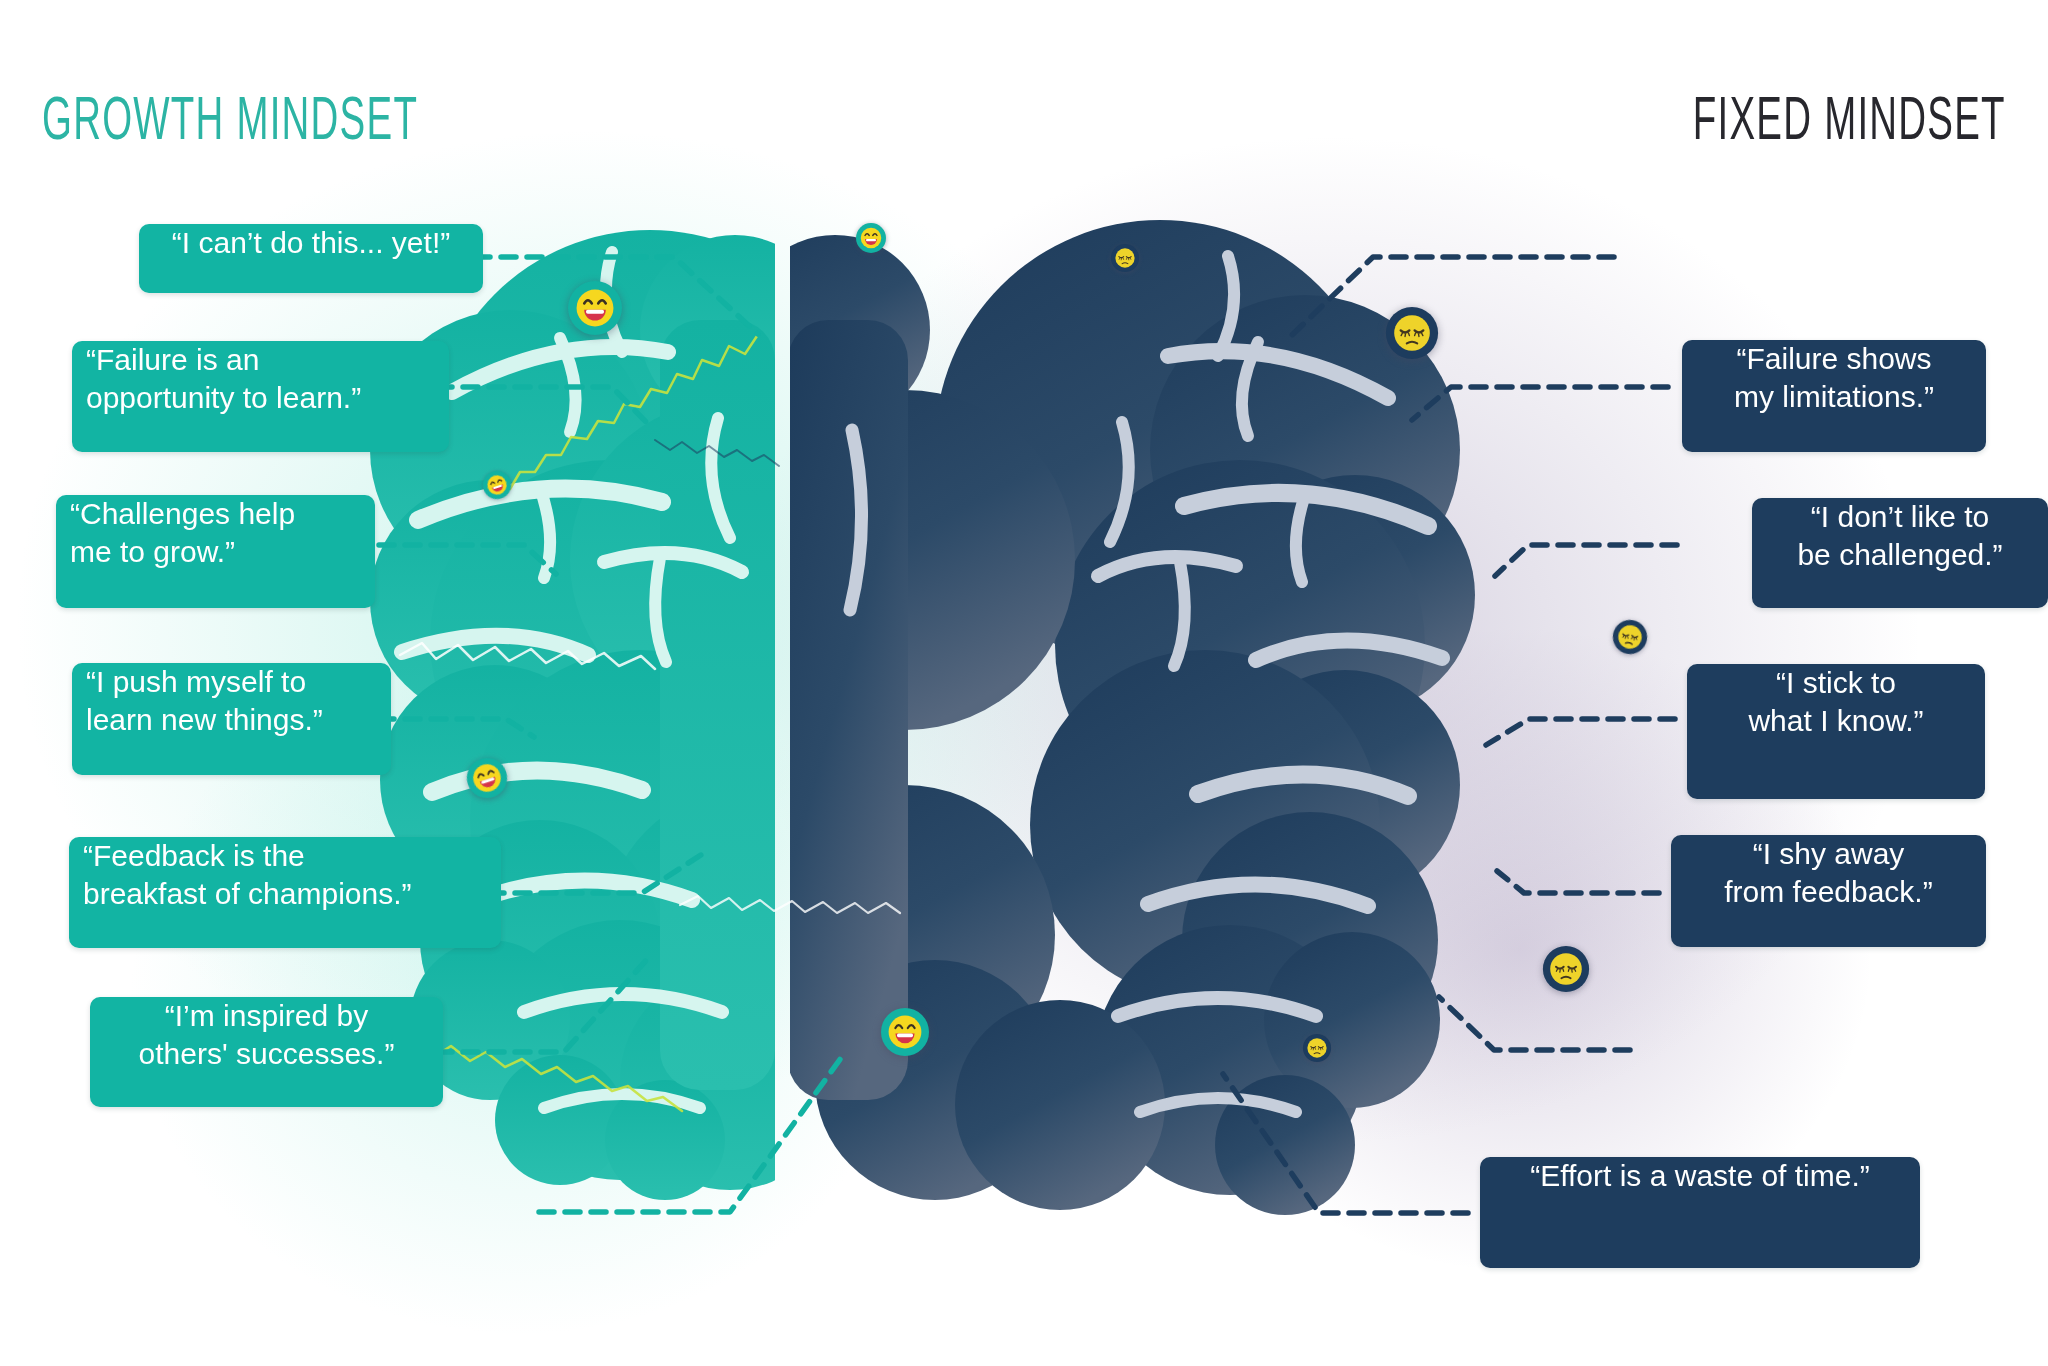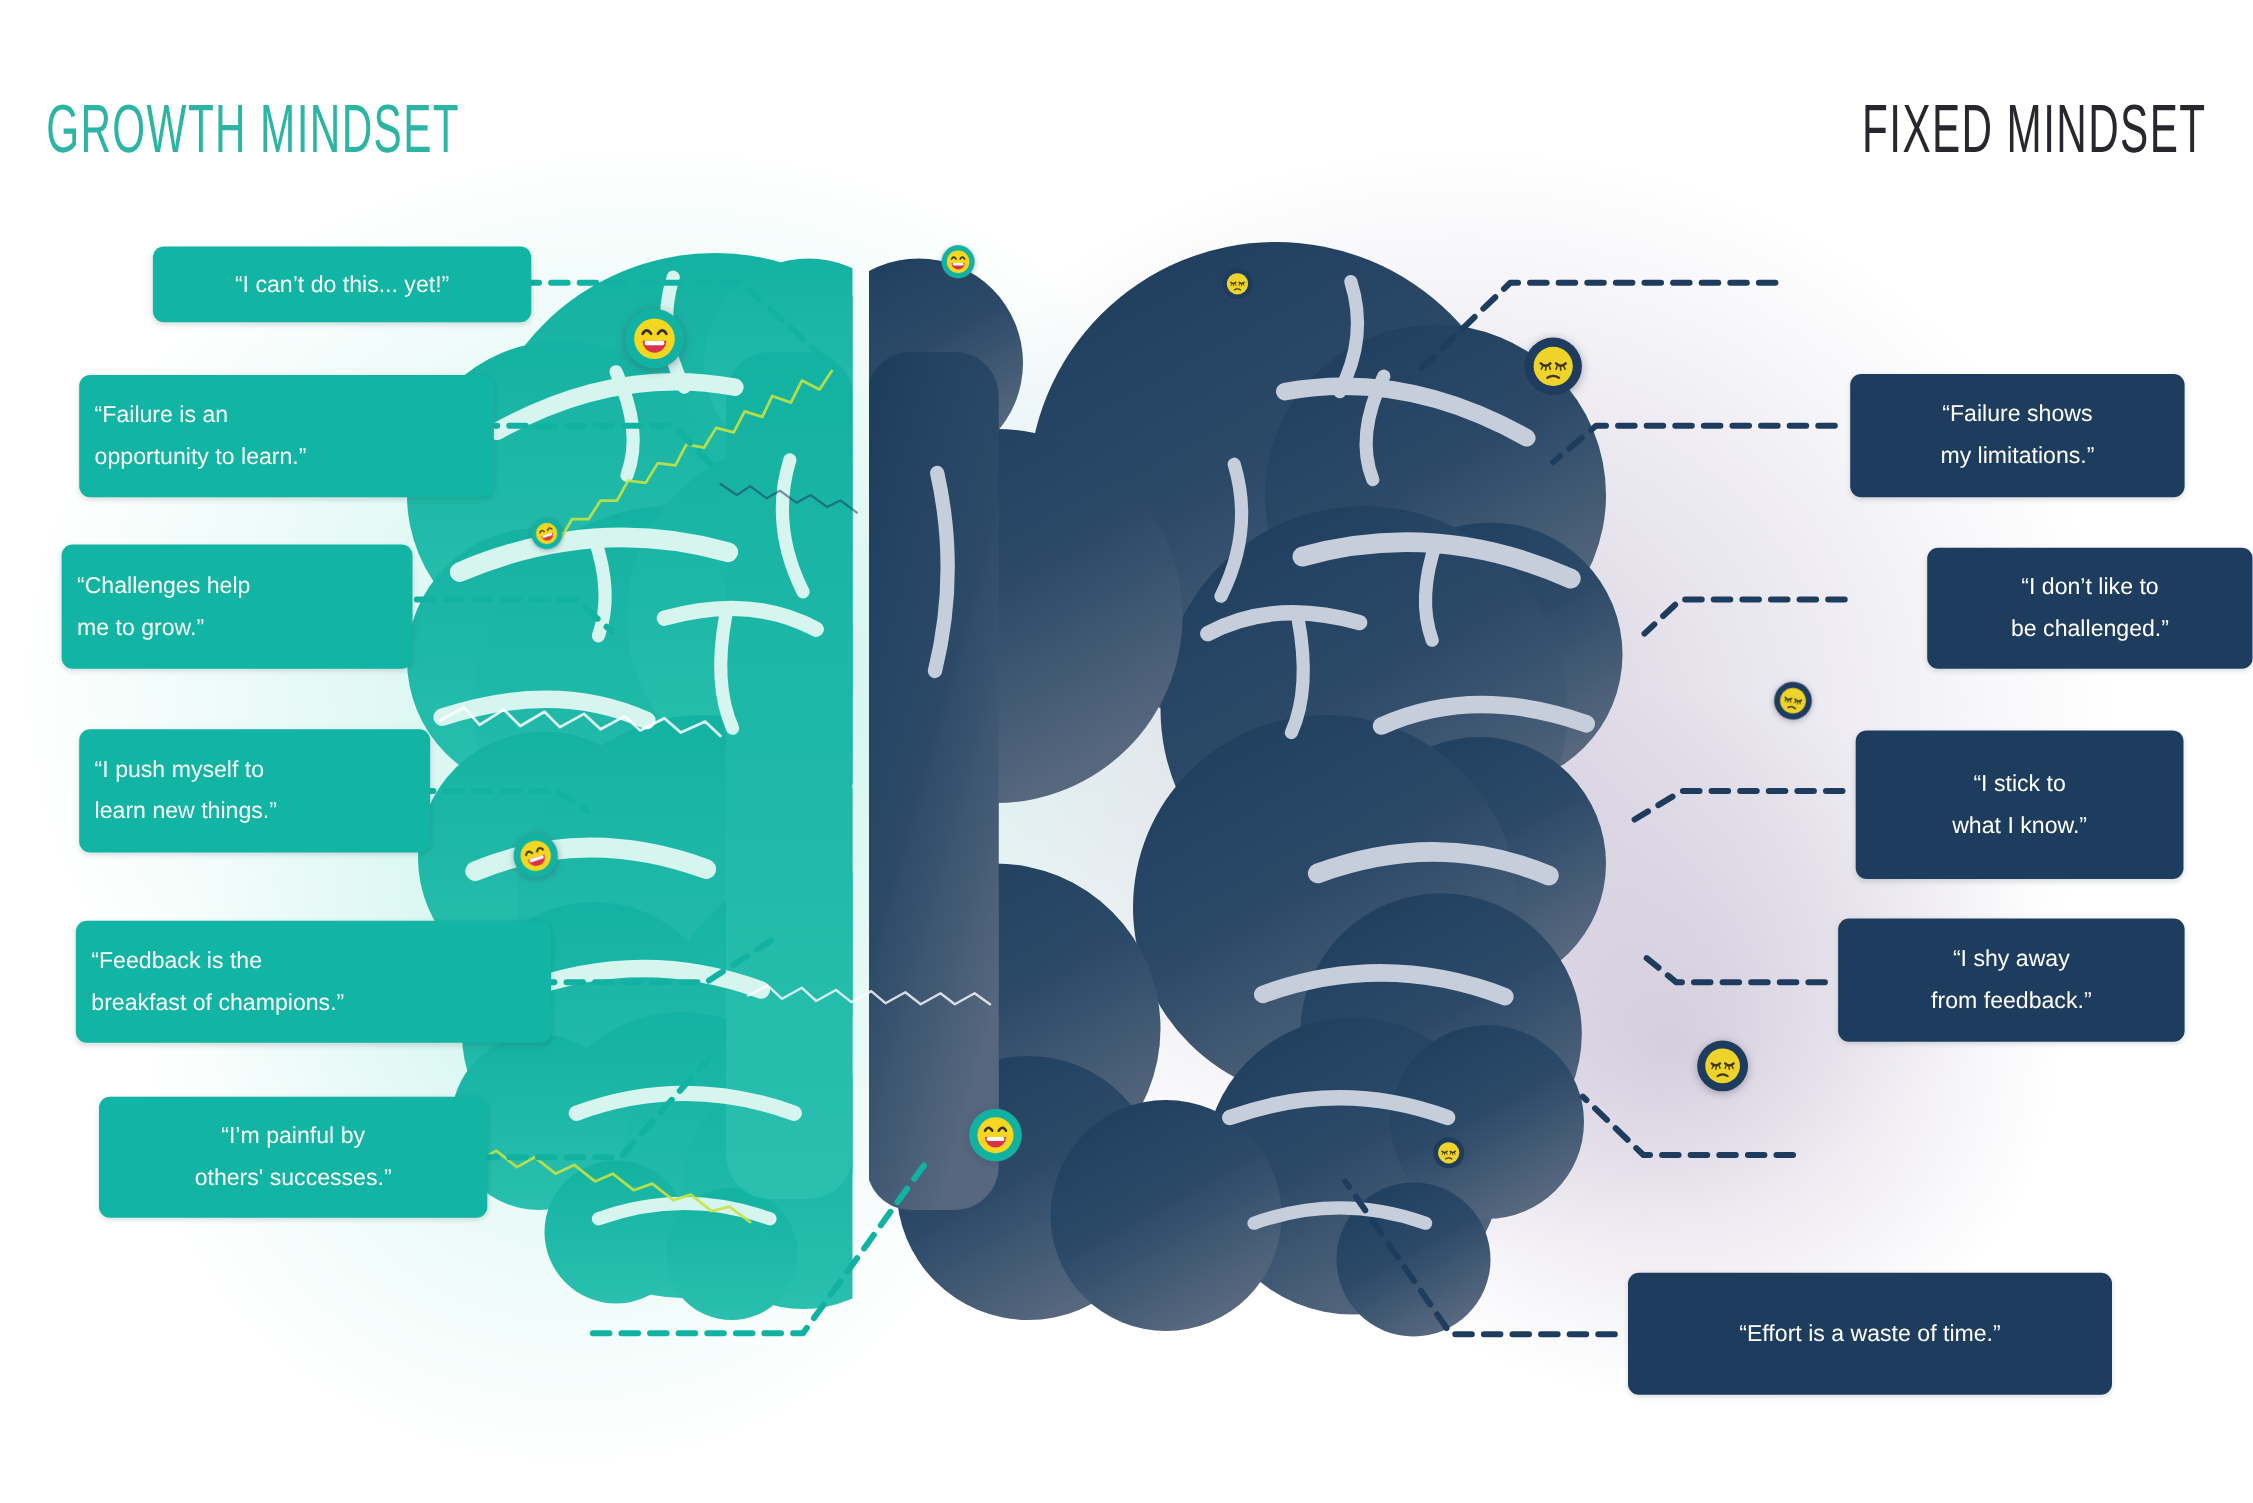--- a/index.html
+++ b/index.html
@@ -11,22 +11,22 @@
       radial-gradient(520px 460px at 520px 990px, rgba(165,236,223,.38), rgba(165,236,223,0) 75%),
       radial-gradient(820px 700px at 1330px 640px, rgba(172,162,192,.48), rgba(172,162,192,0) 72%),
       radial-gradient(470px 430px at 1520px 950px, rgba(128,106,156,.28), rgba(128,106,156,0) 75%),
       #ffffff;
   }
   .art{position:absolute;left:0;top:0;width:2048px;height:1366px;}
   .title{position:absolute;top:40px;font-size:62px;font-weight:400;letter-spacing:2px;white-space:nowrap;}
   .title-g{left:42px;transform:scaleX(.62);transform-origin:left top;}
   .title-f{right:42px;transform:scaleX(.62);transform-origin:right top;}
   .bubble{
-    position:absolute;display:flex;flex-direction:column;justify-content:center;
-    border-radius:10px;color:#ffffff;font-size:21px;line-height:38px;
+    position:absolute;display:flex;flex-direction:column;justify-content:flex-start;
+    border-radius:10px;color:#ffffff;font-size:30px;line-height:38px;
     box-shadow:0 2px 5px rgba(30,60,60,.16);
   }
   .teal{background:#12b4a3;}
   .navy{background:#1e3d5e;}
   .align-left{align-items:flex-start;text-align:left;padding-left:14px;padding-right:12px;}
   .align-center{align-items:center;text-align:center;padding-left:10px;padding-right:10px;}
   .line{display:block;}
   .conn{fill:none;stroke-width:5.5;stroke-dasharray:15 11;stroke-linecap:round;stroke-linejoin:round;}
   .conn-g{stroke:#12b2a2;}
   .conn-f{stroke:#1e3d5e;}
@@ -212,21 +212,21 @@
   </div>
   <div class="bubble teal align-left" style="left:72px;top:663px;width:293px;height:112px">
     <span class="line">“I push myself to</span>
     <span class="line">learn new things.”</span>
   </div>
   <div class="bubble teal align-left" style="left:69px;top:837px;width:406px;height:111px">
     <span class="line">“Feedback is the</span>
     <span class="line">breakfast of champions.”</span>
   </div>
   <div class="bubble teal align-center" style="left:90px;top:997px;width:333px;height:110px">
-    <span class="line">“I’m painful by</span>
+    <span class="line">“I’m inspired by</span>
     <span class="line">others' successes.”</span>
   </div>
 
   <div class="bubble navy align-center" style="left:1682px;top:340px;width:284px;height:112px">
     <span class="line">“Failure shows</span>
     <span class="line">my limitations.”</span>
   </div>
   <div class="bubble navy align-center" style="left:1752px;top:498px;width:276px;height:110px">
     <span class="line">“I don’t like to</span>
     <span class="line">be challenged.”</span>

